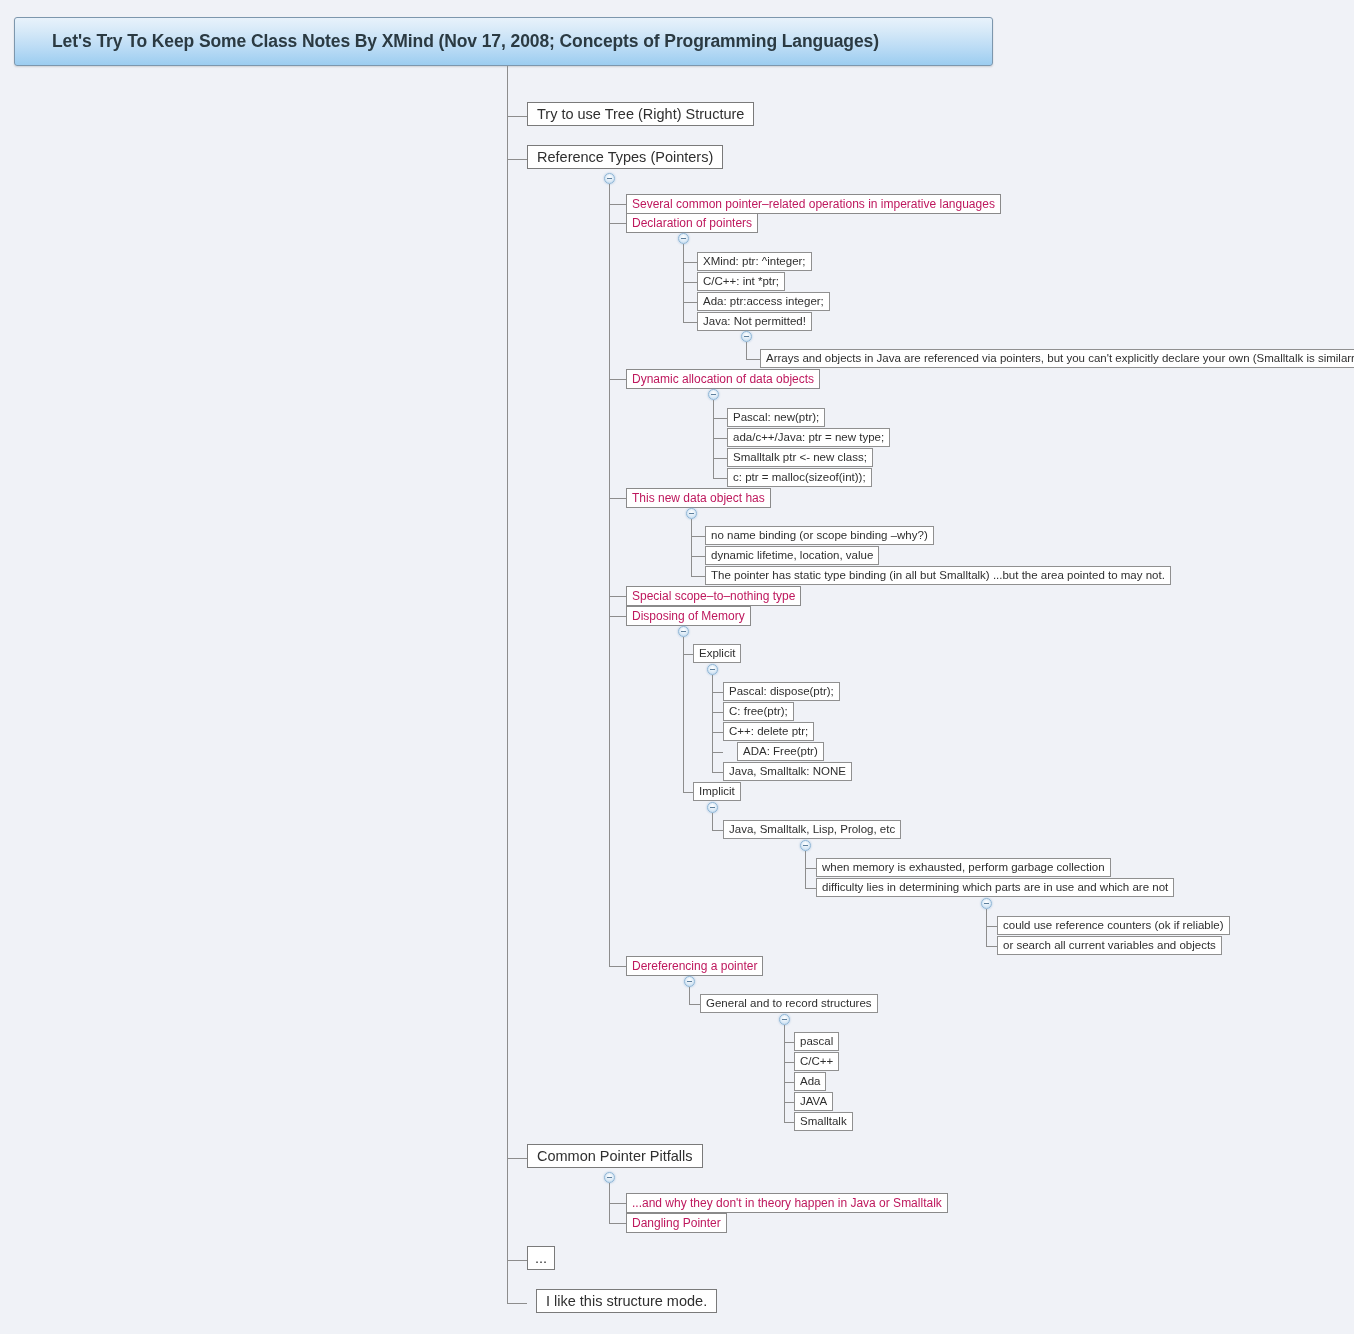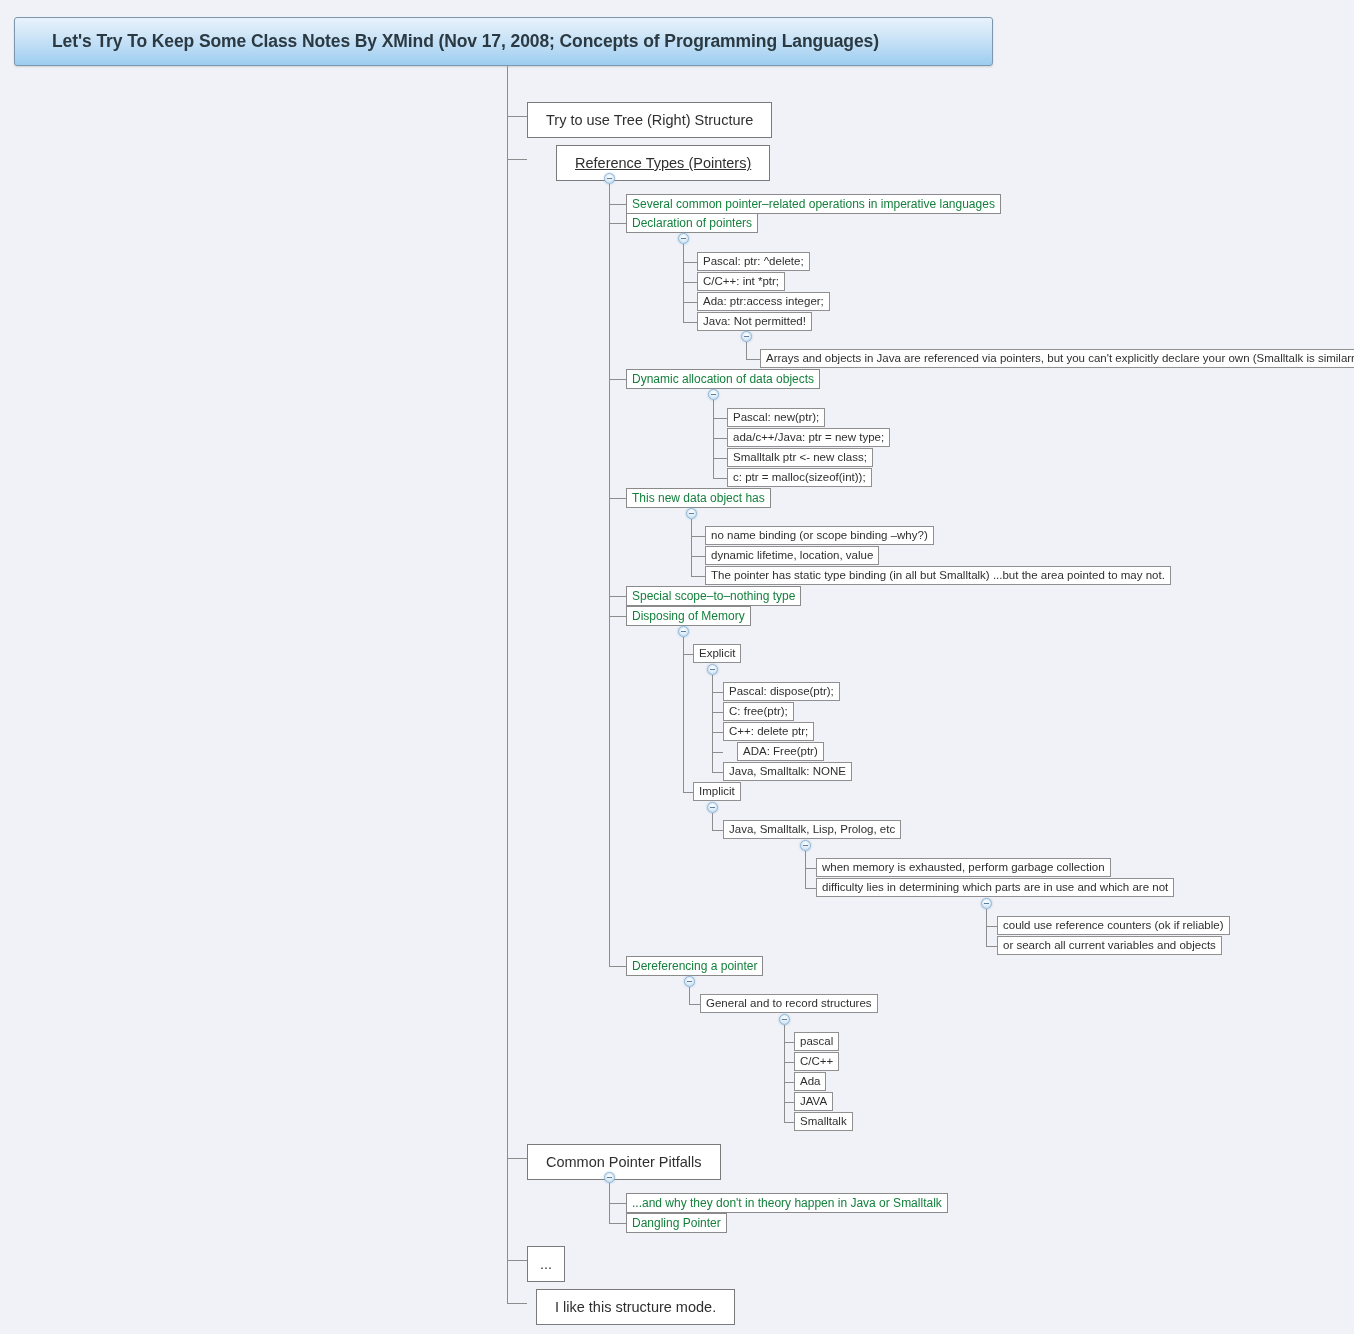--- a/index.html
+++ b/index.html
@@ -46,26 +46,26 @@
     border: 1px solid #8c8c8c;
     display: flex;
     align-items: center;
     padding: 0 6px;
     white-space: nowrap;
     color: #333333;
   }
   .topic .t-label { line-height: 1; }
 
   
-  .lvl1 { height: 36px; border-color: #7a7a7a; padding: 0 18px; }
+  .lvl1 { height: 24px; border-color: #7a7a7a; padding: 0 9px; }
   .lvl1 .t-label { font-size: 14.5px; color: #2f2f2f; }
 
   
   .lvl2 { height: 20px; padding: 0 5px; border-color: #8a8a8a; }
-  .lvl2 .t-label { font-size: 12px; color: #15803d; }
+  .lvl2 .t-label { font-size: 12px; color: #be185d; }
 
   
   .lvl3 { height: 19px; padding: 0 5px; border-color: #909090; }
   .lvl3 .t-label { font-size: 11.5px; color: #2f2f2f; }
 
   .lvl4 { height: 19px; padding: 0 5px; border-color: #909090; }
   .lvl4 .t-label { font-size: 11.5px; color: #2f2f2f; }
 
   
   .line-v, .line-h {
@@ -103,42 +103,42 @@
   </div>
 
   <div class="line-v" style="left:507px; top:66px; height:1237px;"></div>
 
   <div class="line-h" style="left:507px; top:116px; width:20px;"></div>
   <div class="topic lvl1" style="left:527px; top:102px;">
     <span class="t-label">Try to use Tree (Right) Structure</span>
   </div>
 
   <div class="line-h" style="left:507px; top:159px; width:20px;"></div>
-  <div class="topic lvl1" style="left:556px; top:145px;text-decoration:underline;">
+  <div class="topic lvl1" style="left:527px; top:145px;">
     <span class="t-label">Reference Types (Pointers)</span>
   </div>
   <div class="toggle" style="left:604px; top:173px;"></div>
 
   <div class="line-v" style="left:609px; top:184px; height:782px;"></div>
 
   <div class="line-h" style="left:609px; top:204px; width:17px;"></div>
   <div class="topic lvl2" style="left:626px; top:194px;">
     <span class="t-label">Several common pointer–related operations in imperative languages</span>
   </div>
 
   <div class="line-h" style="left:609px; top:223px; width:17px;"></div>
   <div class="topic lvl2" style="left:626px; top:213px;">
     <span class="t-label">Declaration of pointers</span>
   </div>
   <div class="toggle" style="left:678px; top:233px;"></div>
   <div class="line-v" style="left:683px; top:244px; height:78px;"></div>
 
   <div class="line-h" style="left:683px; top:262px; width:14px;"></div>
   <div class="topic lvl3" style="left:697px; top:252px;">
-    <span class="t-label">Pascal: ptr: ^delete;</span>
+    <span class="t-label">XMind: ptr: ^integer;</span>
   </div>
 
   <div class="line-h" style="left:683px; top:282px; width:14px;"></div>
   <div class="topic lvl3" style="left:697px; top:272px;">
     <span class="t-label">C/C++: int *ptr;</span>
   </div>
 
   <div class="line-h" style="left:683px; top:302px; width:14px;"></div>
   <div class="topic lvl3" style="left:697px; top:292px;">
     <span class="t-label">Ada: ptr:access integer;</span>

